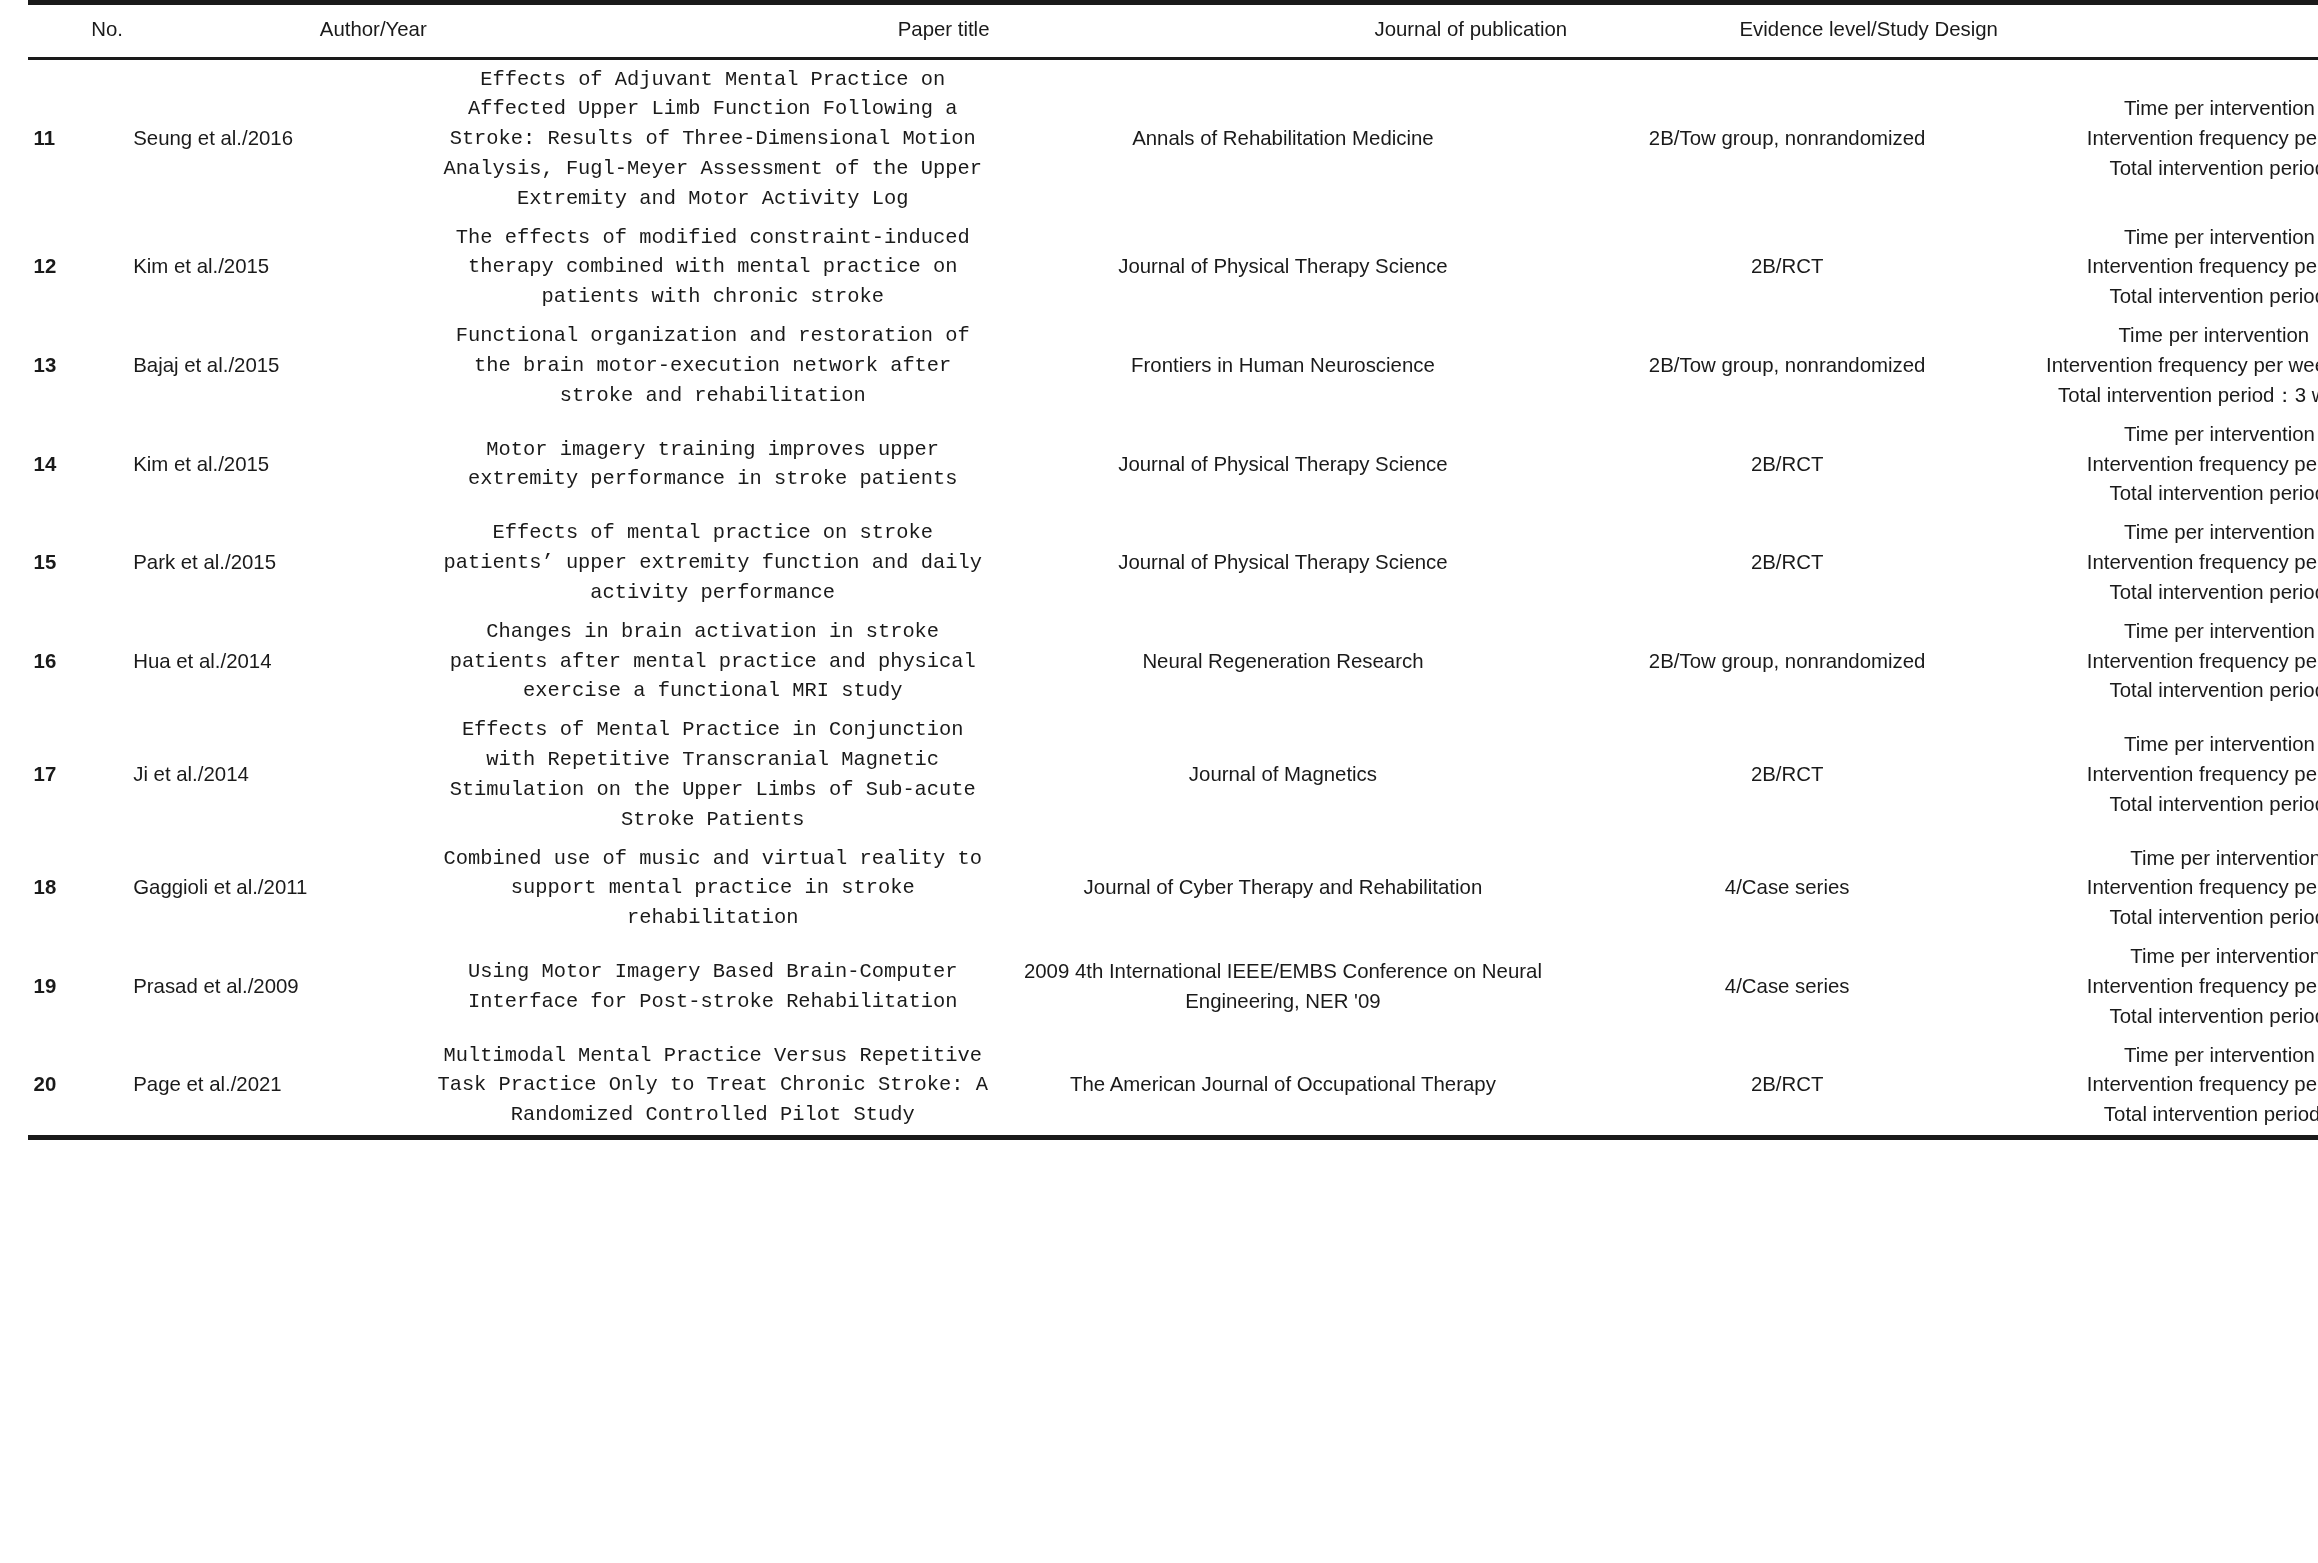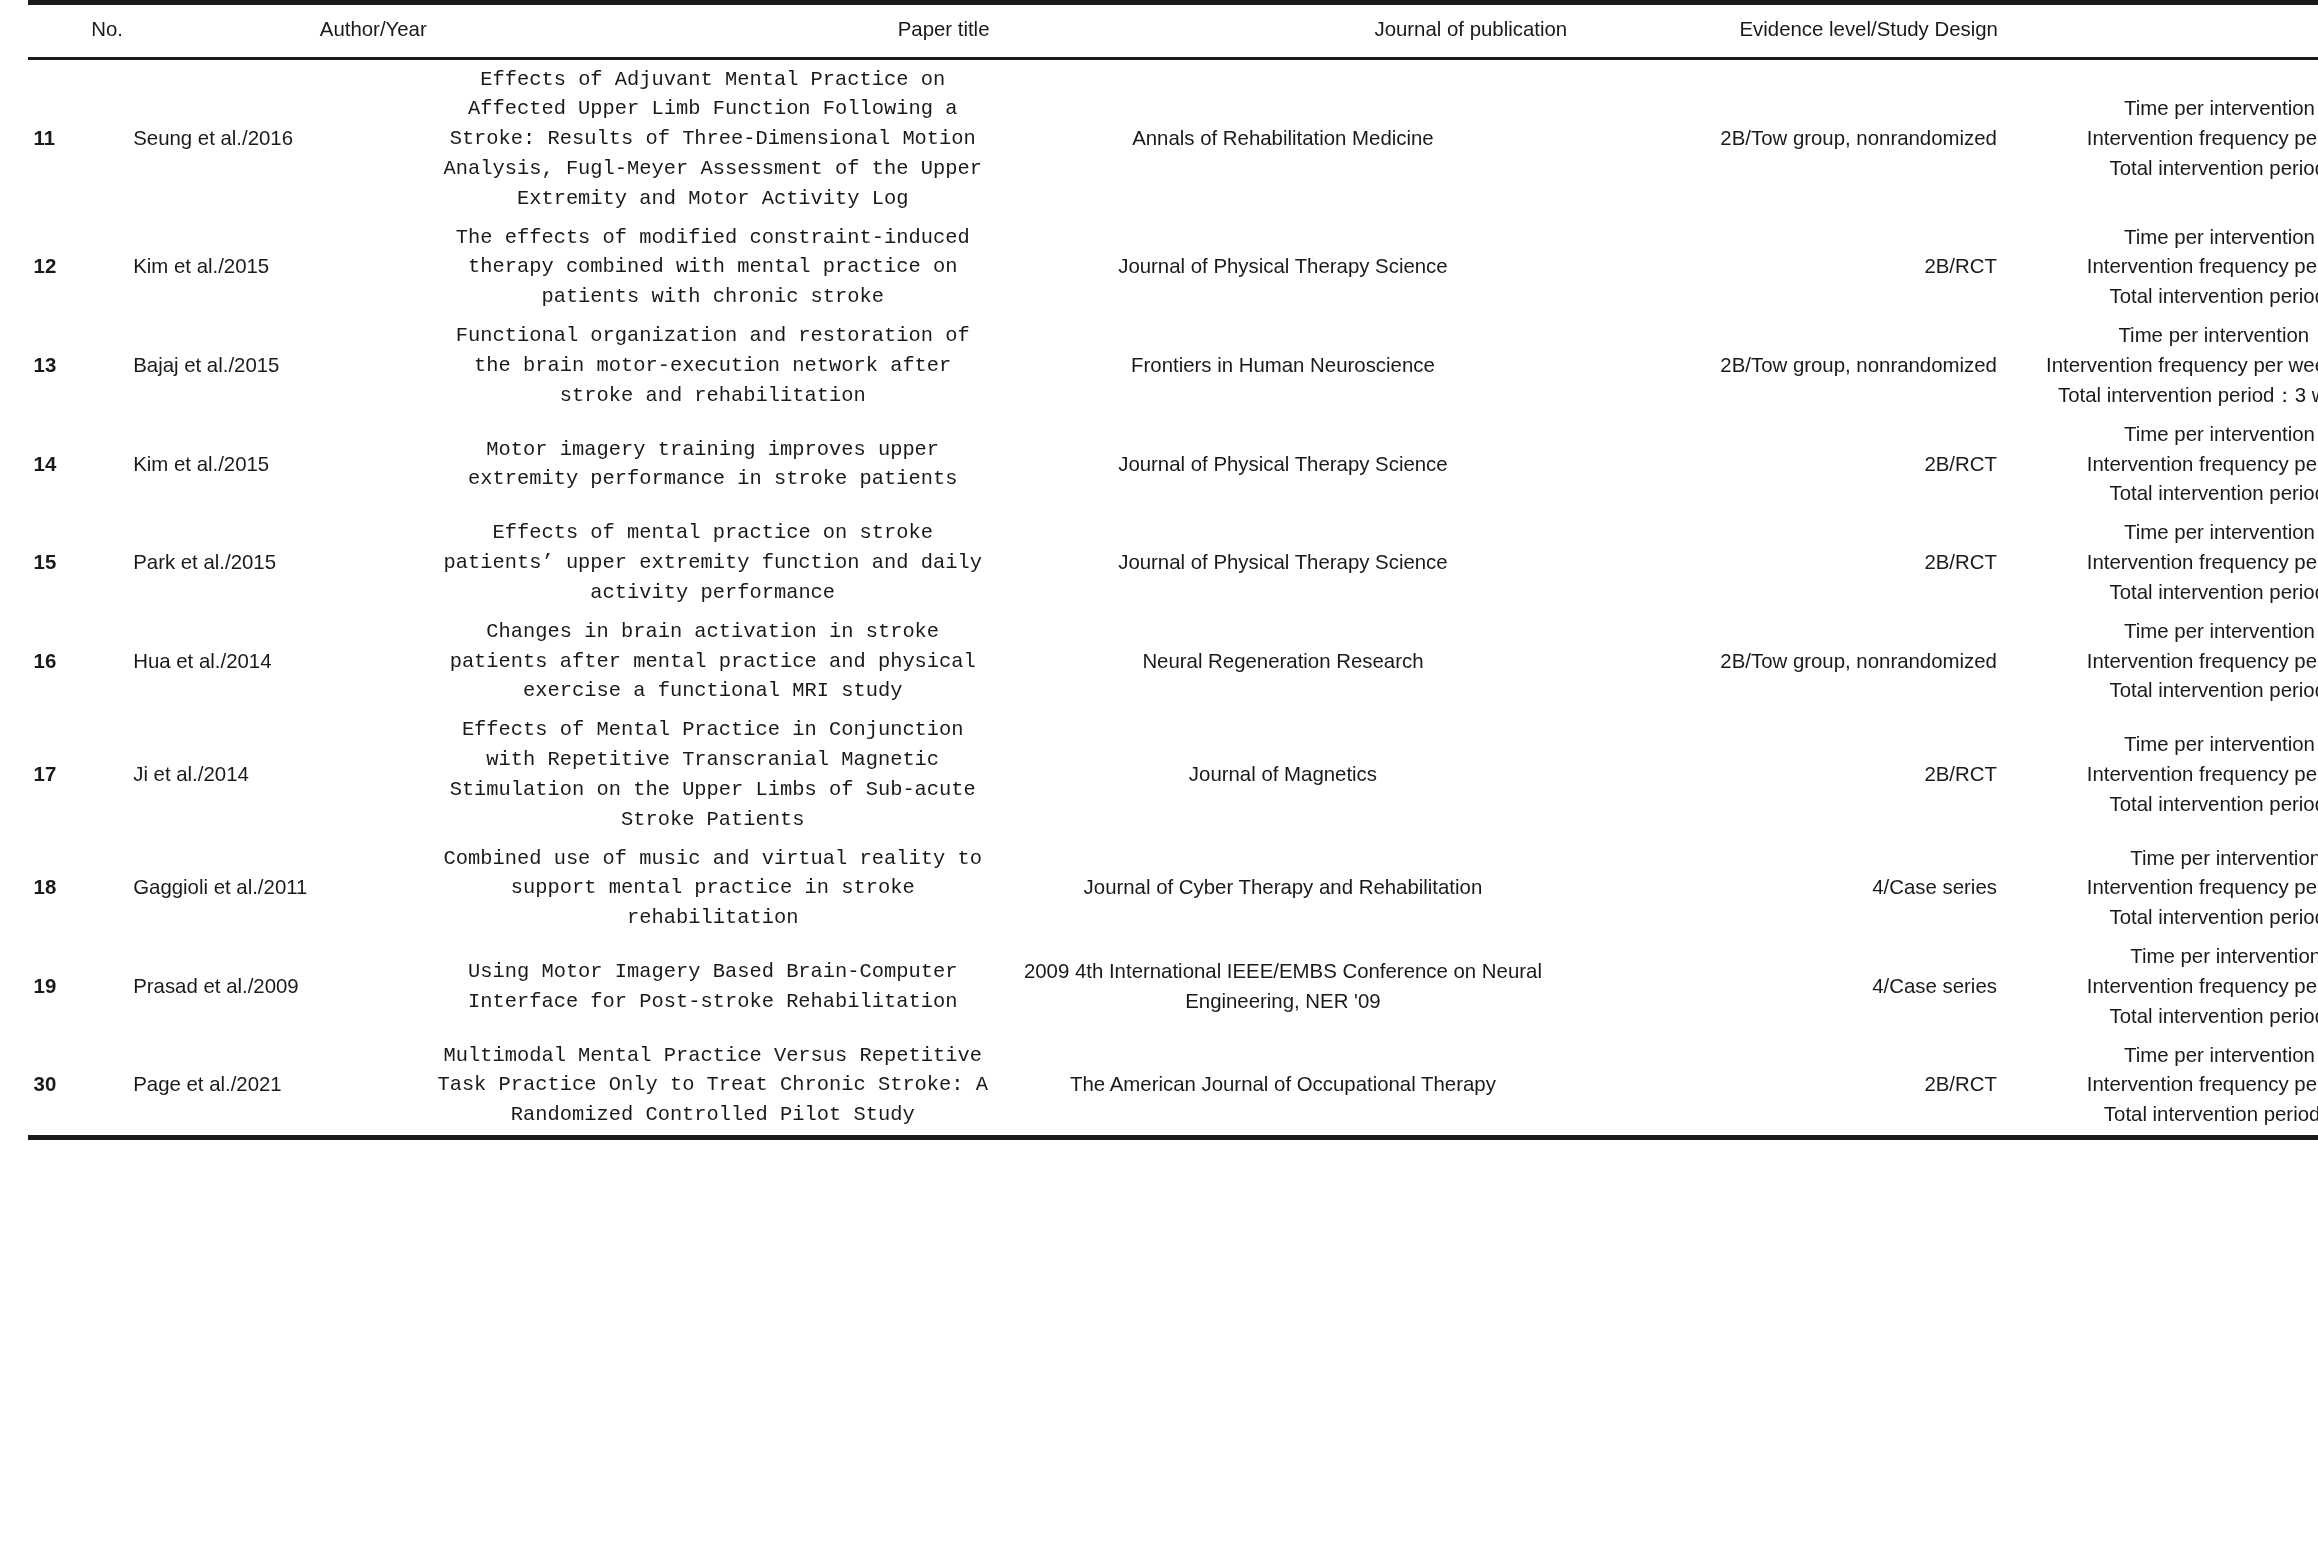--- a/index.html
+++ b/index.html
@@ -55,21 +55,21 @@
     padding: 4.6px 5.6px;
     word-wrap: break-word;
   }
 
   tbody tr:last-child td { border-bottom: 5.1px solid #1a1a1a; }
 
   td.cell-no     { text-align: left; font-weight: bold; }
   td.cell-author { text-align: left; }
   td.cell-title  { text-align: center; font-family: Liberation Mono, monospace; }
   td.cell-journal{ text-align: center; }
-  td.cell-design { text-align: right; }
+  td.cell-design { text-align: center; }
   td.cell-mp     { text-align: center; }
 
   .mp-line { display: block; white-space: nowrap; }
 </style>
 </head>
 <body>
 
 <div id="sheet">
   <table class="study-table">
     <colgroup>
@@ -193,21 +193,21 @@
           <td class="cell-title">Using Motor Imagery Based Brain-Computer Interface for Post-stroke Rehabilitation</td>
           <td class="cell-journal">2009 4th International IEEE/EMBS Conference on Neural Engineering, NER '09</td>
           <td class="cell-design">4/Case series</td>
           <td class="cell-mp">
             <span class="mp-line">Time per intervention：None</span>
             <span class="mp-line">Intervention frequency per week：2/W</span>
             <span class="mp-line">Total intervention period：6 week</span>
           </td>
         </tr>
         <tr>
-          <td class="cell-no">30</td>
+          <td class="cell-no">20</td>
           <td class="cell-author">Page et al./2021</td>
           <td class="cell-title">Multimodal Mental Practice Versus Repetitive Task Practice Only to Treat Chronic Stroke: A Randomized Controlled Pilot Study</td>
           <td class="cell-journal">The American Journal of Occupational Therapy</td>
           <td class="cell-design">2B/RCT</td>
           <td class="cell-mp">
             <span class="mp-line">Time per intervention：45 min</span>
             <span class="mp-line">Intervention frequency per week：3/W</span>
             <span class="mp-line">Total intervention period：10 week</span>
           </td>
         </tr>

